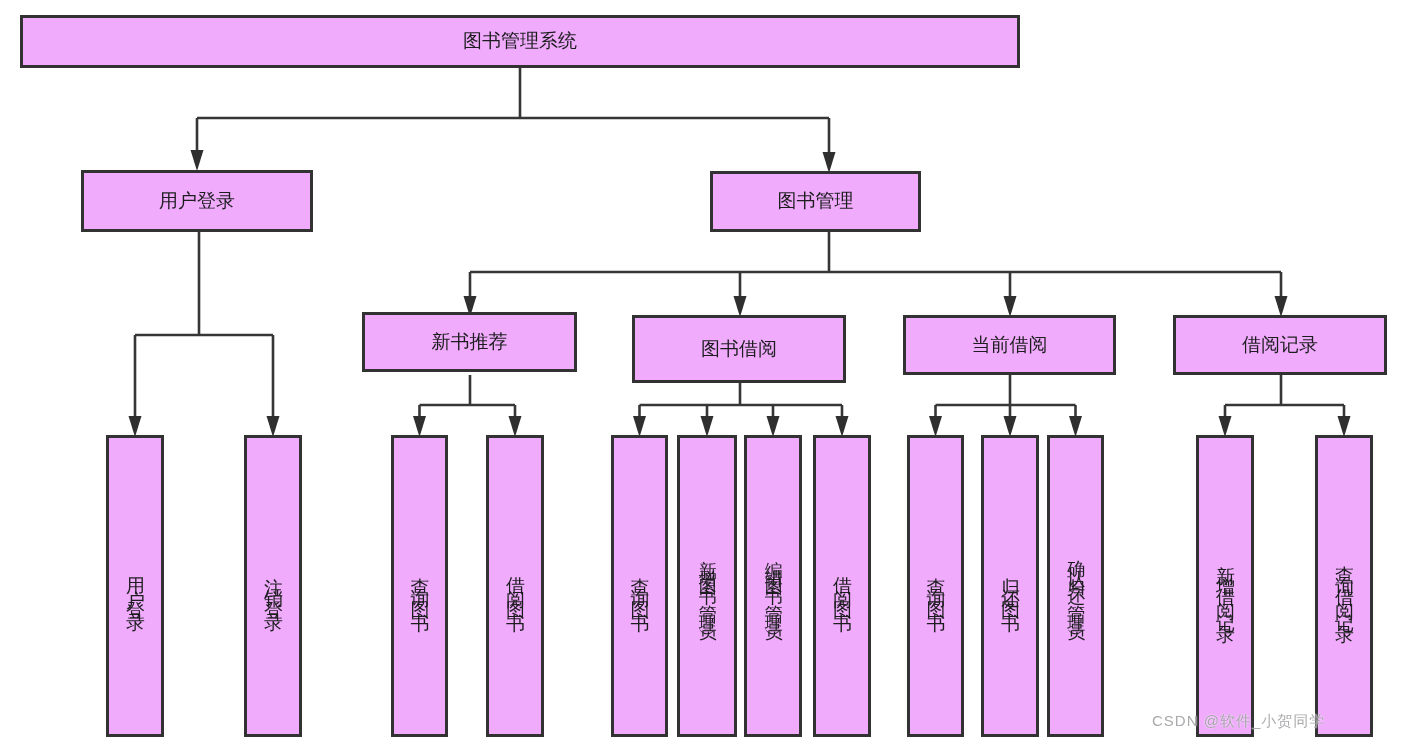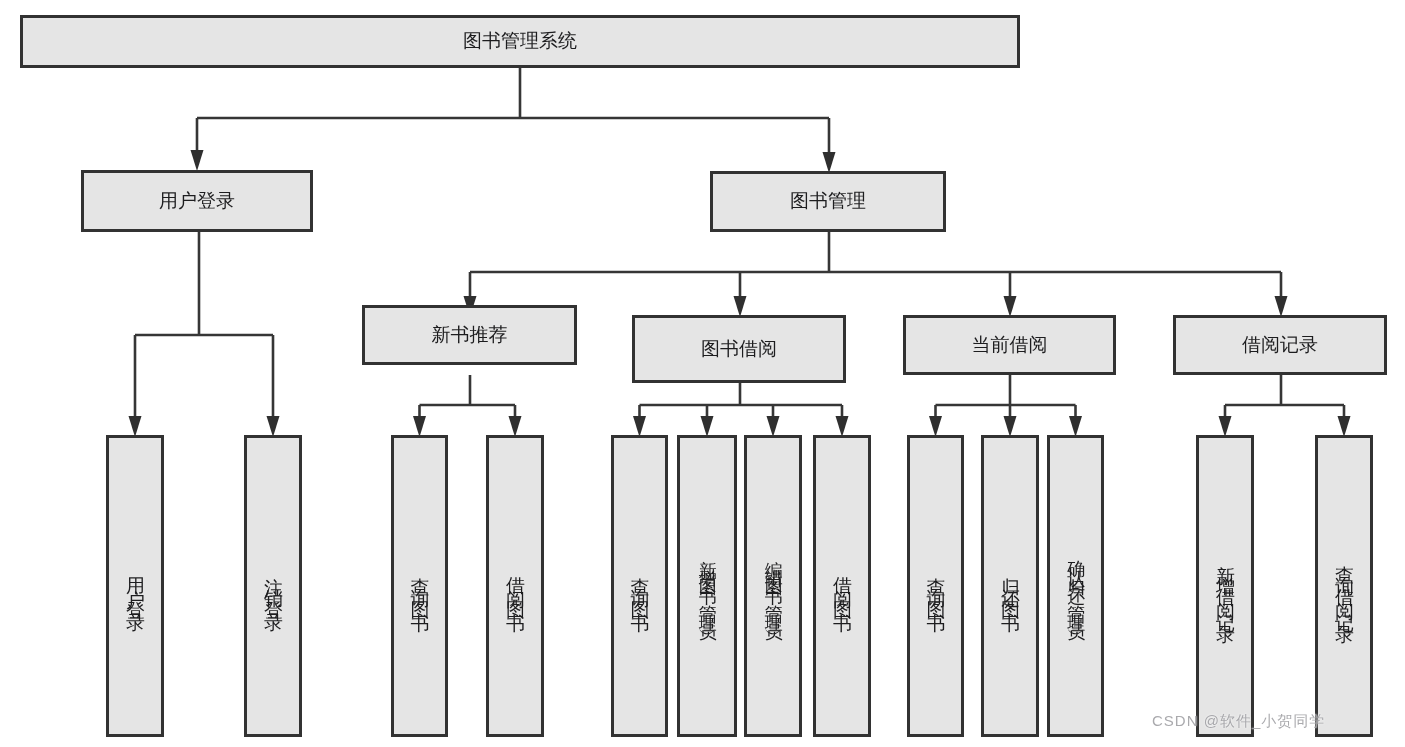--- a/index.html
+++ b/index.html
@@ -4,21 +4,21 @@
 <style>
   html,body{margin:0;padding:0;background:#ffffff;}
   .canvas{
     position:relative;width:1405px;height:747px;background:#ffffff;overflow:hidden;
     font-family:"Liberation Sans",sans-serif;
   }
   svg.connectors{position:absolute;left:0;top:0;width:1405px;height:747px;}
   svg.connectors path{fill:none;stroke:#363636;stroke-width:2.6;}
   svg.connectors polygon{fill:#2f2f2f;stroke:none;}
   .node{
-    position:absolute;box-sizing:border-box;background:#e5e5e5;
+    position:absolute;box-sizing:border-box;background:#f0abfc;
     border:3px solid #323232;display:flex;align-items:center;justify-content:center;
   }
   .node .label{
     color:#1d1d1f;font-size:19px;line-height:1.2;white-space:nowrap;
   }
   .leaf .label{
     writing-mode:vertical-rl;text-orientation:mixed;letter-spacing:12px;
     white-space:nowrap;
   }
   .leaf.long .label{letter-spacing:9px;font-size:18px;}
@@ -76,25 +76,25 @@
     </g>
   </svg>
 
   <div class="node root" style="left:20px;top:15px;width:1000px;height:53px">
     <span class="label">图书管理系统</span>
   </div>
 
   <div class="node" style="left:81px;top:170px;width:232px;height:62px">
     <span class="label">用户登录</span>
   </div>
-  <div class="node" style="left:710px;top:171px;width:236px;height:61px">
+  <div class="node" style="left:710px;top:171px;width:211px;height:61px">
     <span class="label">图书管理</span>
   </div>
 
-  <div class="node" style="left:362px;top:305px;width:215px;height:60px">
+  <div class="node" style="left:362px;top:312px;width:215px;height:60px">
     <span class="label">新书推荐</span>
   </div>
   <div class="node" style="left:632px;top:315px;width:214px;height:68px">
     <span class="label">图书借阅</span>
   </div>
   <div class="node" style="left:1173px;top:315px;width:214px;height:60px">
     <span class="label">借阅记录</span>
   </div>
   <div class="node" style="left:903px;top:315px;width:213px;height:60px">
     <span class="label">当前借阅</span>

